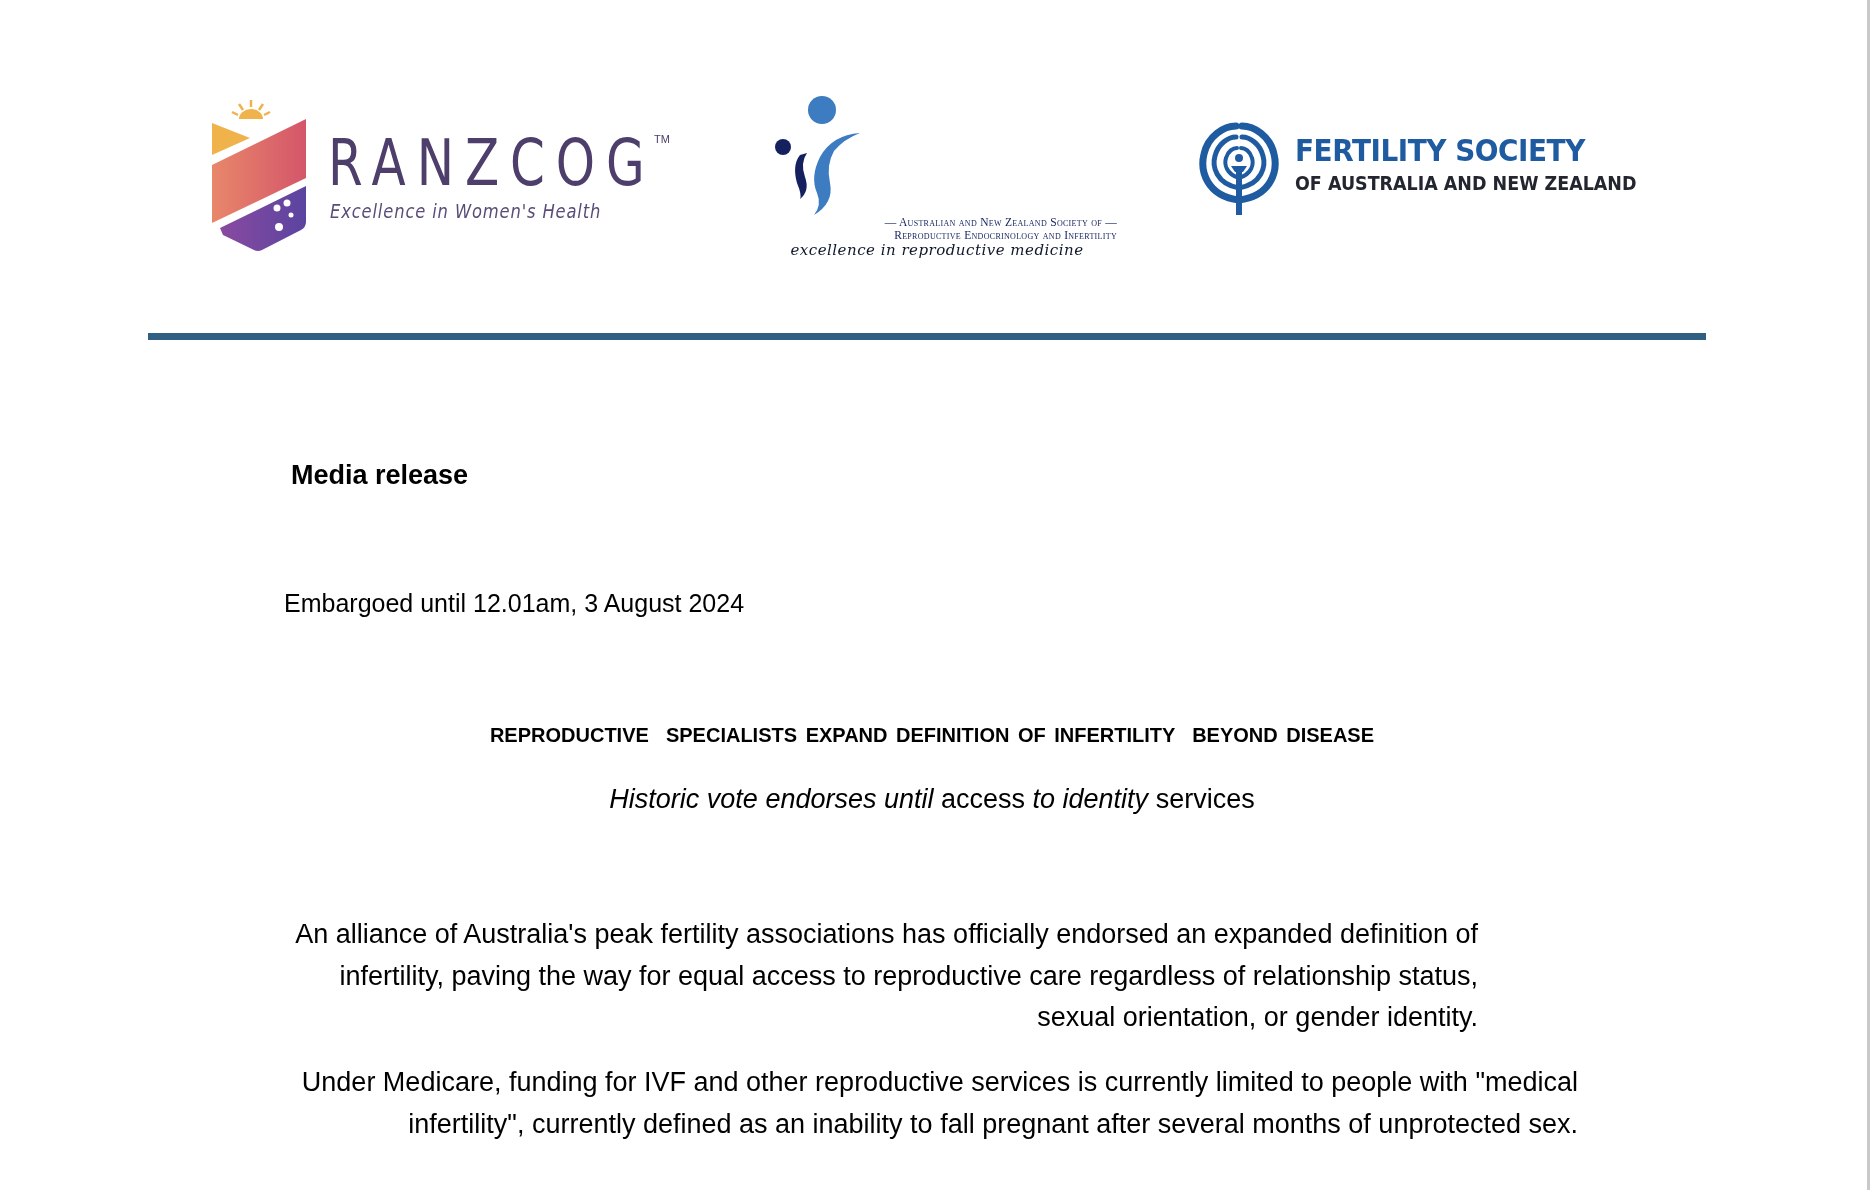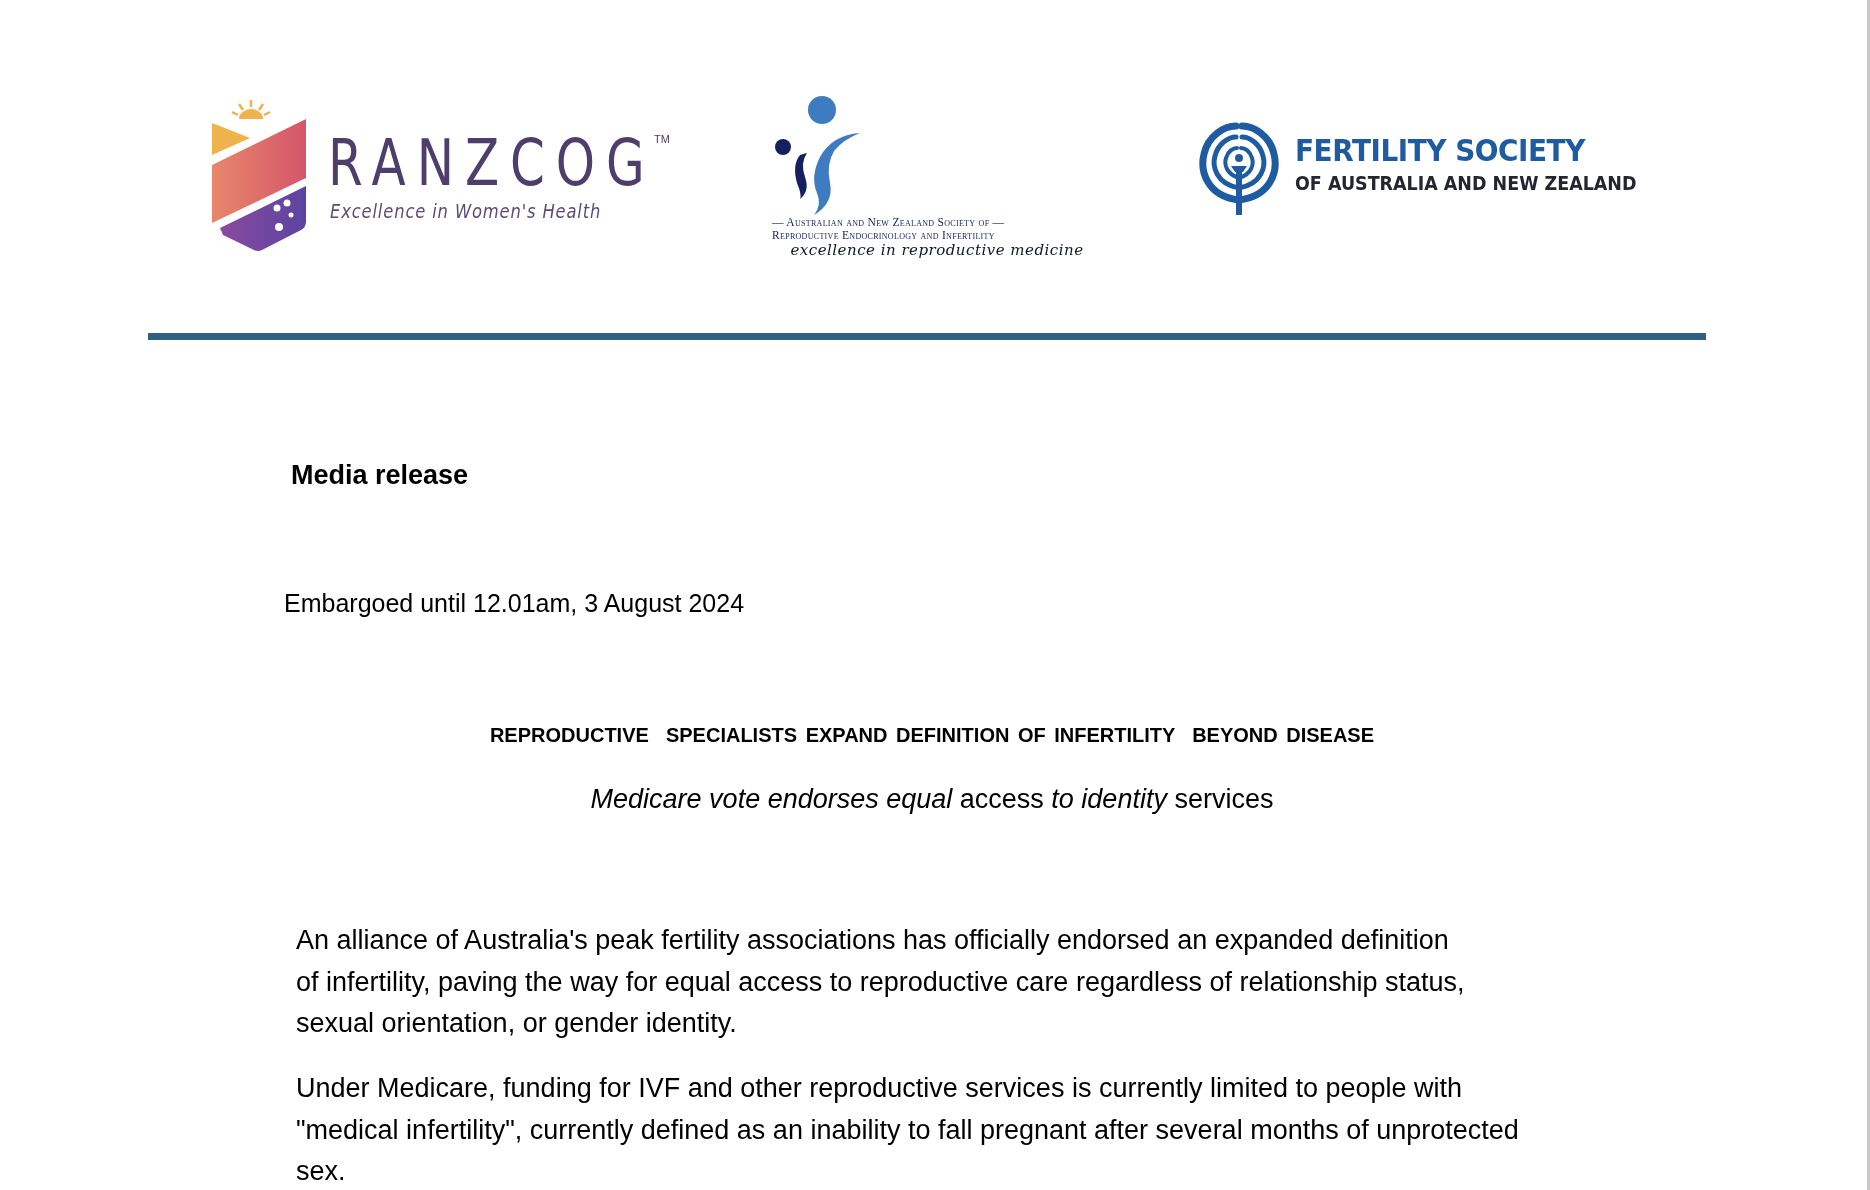--- a/index.html
+++ b/index.html
@@ -23,21 +23,21 @@
     font-style:italic; font-size:19px; color:#5a4c78; letter-spacing:1px;
     transform:scaleX(0.86); transform-origin:left top; white-space:nowrap;
   }
 
   #crei { left:772px; top:95px; width:330px; height:175px; }
   .crei-word {
     position:absolute; left:70px; top:30px; font-family:"Liberation Serif", serif;
     font-size:98px; line-height:86px; color:#14215e; letter-spacing:-2px; white-space:nowrap;
   }
   .crei-sub1, .crei-sub2 {
-    position:absolute; left:0; width:330px; text-align:left; font-family:"Liberation Serif", serif;
+    position:absolute; left:15px; width:330px; text-align:right; font-family:"Liberation Serif", serif;
     font-size:11.5px; color:#14215e; white-space:nowrap; letter-spacing:0.3px; font-variant:small-caps;
   }
   .crei-sub1 { top:121px; }
   .crei-sub2 { top:134px; }
   .crei-tag {
     position:absolute; left:0; width:330px; text-align:center; top:146px;
     font-family:"DejaVu Serif", serif; font-style:italic; font-size:15px; color:#0f172a;
     letter-spacing:0.5px; white-space:nowrap;
   }
 
@@ -61,21 +61,21 @@
   .txt { position:absolute; white-space:nowrap; }
   .media-release { left:291px; top:459px; font-weight:bold; font-size:27px; line-height:32px; }
   .embargo { left:284px; top:587px; font-size:25px; line-height:32px; }
   .headline {
     left:0; width:1864px; text-align:center; top:720px; font-weight:bold; font-size:20px; line-height:30px;
     word-spacing:3px;
   }
   .subtitle { left:0; width:1864px; text-align:center; top:783px; font-size:27px; line-height:32px; }
   .subtitle .it { font-style:italic; }
   .para { position:absolute; left:284px; width:1380px; font-size:27px; line-height:41.5px; }
-  .para p { margin:12px; white-space:normal; }
+  .para p { margin:6px; white-space:normal;text-align:right; }
   .p1 { top:908px; }
   .p2 { top:1056px; }
 </style>
 </head>
 <body>
 
 <div class="page-edge"></div>
 
 <div class="logo" id="ranzcog">
   <svg width="110" height="160" viewBox="0 0 110 160" style="position:absolute;left:0;top:0">
@@ -145,21 +145,21 @@
   <div class="fs-title">FERTILITY SOCIETY</div>
   <div class="fs-sub">OF AUSTRALIA AND NEW ZEALAND</div>
 </div>
 
 <div class="rule"></div>
 
 <div class="txt media-release">Media release</div>
 <div class="txt embargo">Embargoed until 12.01am, 3 August 2024</div>
 <div class="txt headline" style="white-space:pre">REPRODUCTIVE  SPECIALISTS EXPAND DEFINITION OF INFERTILITY  BEYOND DISEASE</div>
 <div class="txt subtitle">
-  <span class="it">Medicare vote endorses equal</span><span style="white-space:pre"> access </span><span class="it">to identity</span><span style="white-space:pre"> services</span>
+  <span class="it">Historic vote endorses until</span><span style="white-space:pre"> access </span><span class="it">to identity</span><span style="white-space:pre"> services</span>
 </div>
 
 <div class="para p1" style="width:1200px">
   <p>An alliance of Australia's peak fertility associations has officially endorsed an expanded definition of infertility, paving the way for equal access to reproductive care regardless of relationship status, sexual orientation, or gender identity.</p>
 </div>
 <div class="para p2" style="width:1300px">
   <p>Under Medicare, funding for IVF and other reproductive services is currently limited to people with "medical infertility", currently defined as an inability to fall pregnant after several months of unprotected sex.</p>
 </div>
 
 </body></html>

